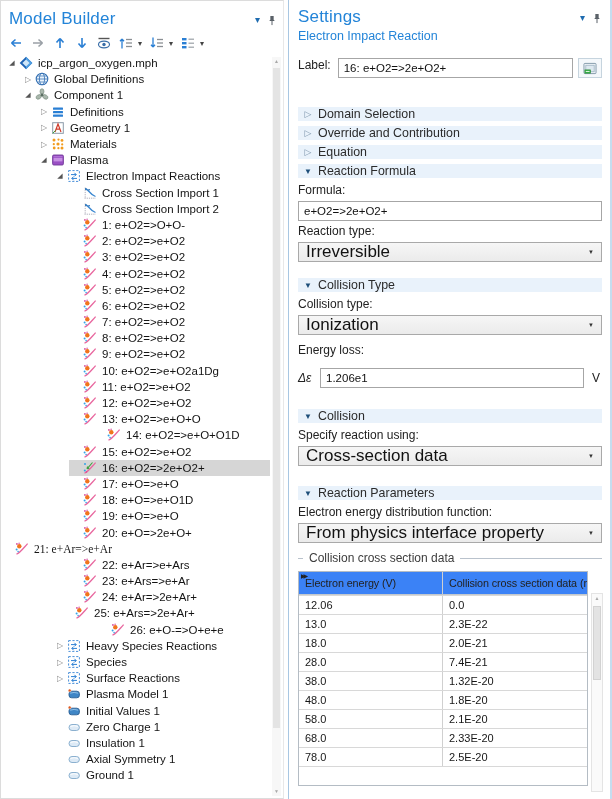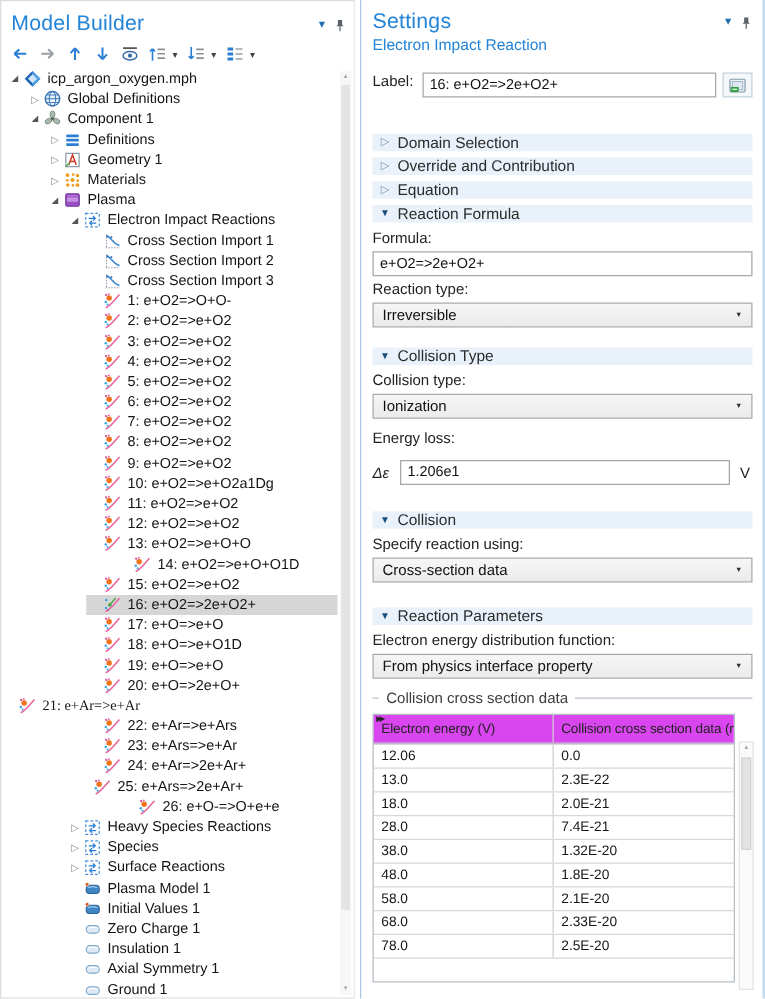--- a/index.html
+++ b/index.html
@@ -58,37 +58,37 @@
   .sec-bar{height:14px;background:#e9f2fb;display:flex;align-items:flex-start;margin-bottom:5px;cursor:default;}
   .sec-caret{width:20px;text-align:center;flex:none;line-height:10px;}
   .sec-bar.collapsed .sec-caret::before{content:"▷";font-size:9px;color:#7d96ac;}
   .sec-bar.expanded .sec-caret::before{content:"▼";font-size:8px;color:#1d4e79;}
   .sec-title{font-size:12.4px;color:#2b2b2b;}
   .field-label{font-size:12px;color:#222;height:14px;margin:3px 0 4px 0;white-space:nowrap;}
   .full-input{width:100%;}
   .dropdown{
     position:relative;height:20px;box-sizing:border-box;border:1px solid #a9a9a9;
     background:linear-gradient(#f6f6f6,#ebebeb);display:flex;align-items:center;
-    padding:0 18px 0 7px;font-size:12px;color:#111;margin-bottom:8px;cursor:default;white-space:nowrap;
+    padding:0 18px 0 7px;font-size:17px;color:#111;margin-bottom:8px;cursor:default;white-space:nowrap;
   }
   .dropdown::after{content:"▼";position:absolute;right:5px;top:50%;transform:translateY(-50%) scale(.6);color:#333;font-size:10px;}
   .energy-row{display:flex;align-items:center;height:34px;margin-bottom:14px;}
   .sym{font-size:12px;font-style:italic;width:22px;color:#222;flex:none;}
   .energy-row .text-input{flex:1;}
   .unit{font-size:12px;color:#222;margin-left:8px;width:10px;}
   .spacer8{height:8px;} .spacer16{height:12px;}
   .grouplabel{display:flex;align-items:center;font-size:12px;color:#3c3c3c;margin:8px 0 6px 0;gap:6px;}
   .grouplabel::before{content:"";width:5px;height:1px;background:#b9c2cc;}
   .grouplabel::after{content:"";flex:1;height:1px;background:#b9c2cc;}
   
   .table-wrap{position:relative;width:306px;}
   .cs-table{width:290px;border:1px solid #b4bcc4;box-sizing:border-box;background:#fff;}
   .t-row{display:flex;height:18px;border-top:1px solid #d8d8d8;}
   .t-row:first-child{border-top:none;}
-  .t-head{height:22px;background:#d946ef;border-bottom:1px solid #c2c8ce;position:relative;}
+  .t-head{height:22px;background:#3b82f6;border-bottom:1px solid #c2c8ce;position:relative;}
   .t-cell{box-sizing:border-box;padding:0 0 0 6px;display:flex;align-items:center;overflow:hidden;white-space:nowrap;font-size:11px;color:#161616;}
   .t-c1{width:144px;border-right:1px solid #d0d0d0;flex:none;}
   .t-c2{flex:1;}
   .t-head .t-cell{font-size:10.8px;color:#222;letter-spacing:-0.1px;}
   .row-marker{position:absolute;left:2px;top:0px;font-size:6px;color:#222;letter-spacing:-2px;line-height:8px;}
   .t-scroll{position:absolute;left:293px;top:22px;width:12px;height:199px;background:#fafafa;border:1px solid #e4e4e4;box-sizing:border-box;}
   .t-scroll .thumb{position:absolute;left:1px;right:1px;top:12px;height:72px;background:#e3e3e3;border:1px solid #d2d2d2;}
 </style>
 </head>
 <body>
@@ -320,35 +320,20 @@
             </svg>
           </span>
           <span class="tree-label">Cross Section Import 2</span>
         </div>
       </div>
       <div class="tree-row" style="padding-left: 68px;">
         <div class="row-content">
           <span class="tree-caret"></span>
           <span class="tree-icon">
             <svg viewBox="0 0 14 14">
-              <line x1="2.2" y1="1.5" x2="2.2" y2="12.2" stroke="#99a" stroke-width="0.8" stroke-dasharray="1.2,1"></line>
-              <line x1="1.5" y1="12.2" x2="12.8" y2="12.2" stroke="#99a" stroke-width="0.8" stroke-dasharray="1.2,1"></line>
-              <path d="M2.5 3 C6 3.4 6.5 8.5 12.5 10.5" fill="none" stroke="#3a87d0" stroke-width="1.3"></path>
-              <rect x="2" y="2.2" width="1.6" height="1.6" fill="#2a6fb4"></rect>
-              <rect x="5.4" y="3" width="1.4" height="1.4" fill="#2a6fb4"></rect>
-            </svg>
-          </span>
-          <span class="tree-label">Cross Section Import 3</span>
-        </div>
-      </div>
-      <div class="tree-row" style="padding-left: 68px;">
-        <div class="row-content">
-          <span class="tree-caret"></span>
-          <span class="tree-icon">
-            <svg viewBox="0 0 14 14">
               <path d="M1.5 12.2 C5 11 8.5 6 12.6 1.6" fill="none" stroke="#e8679f" stroke-width="1.3"></path>
               <circle cx="4.3" cy="4.3" r="2.2" fill="#f0741e"></circle>
               <circle cx="1.9" cy="1.9" r="0.9" fill="#d84a9a"></circle>
               <circle cx="4.1" cy="1.2" r="0.7" fill="#d84a9a"></circle>
               <circle cx="1.6" cy="7.6" r="1" fill="#35a3e8"></circle>
               <circle cx="3.1" cy="9.6" r="0.8" fill="#35a3e8"></circle>
             </svg>
           </span>
           <span class="tree-label">1: e+O2=&gt;O+O-</span>
         </div>

